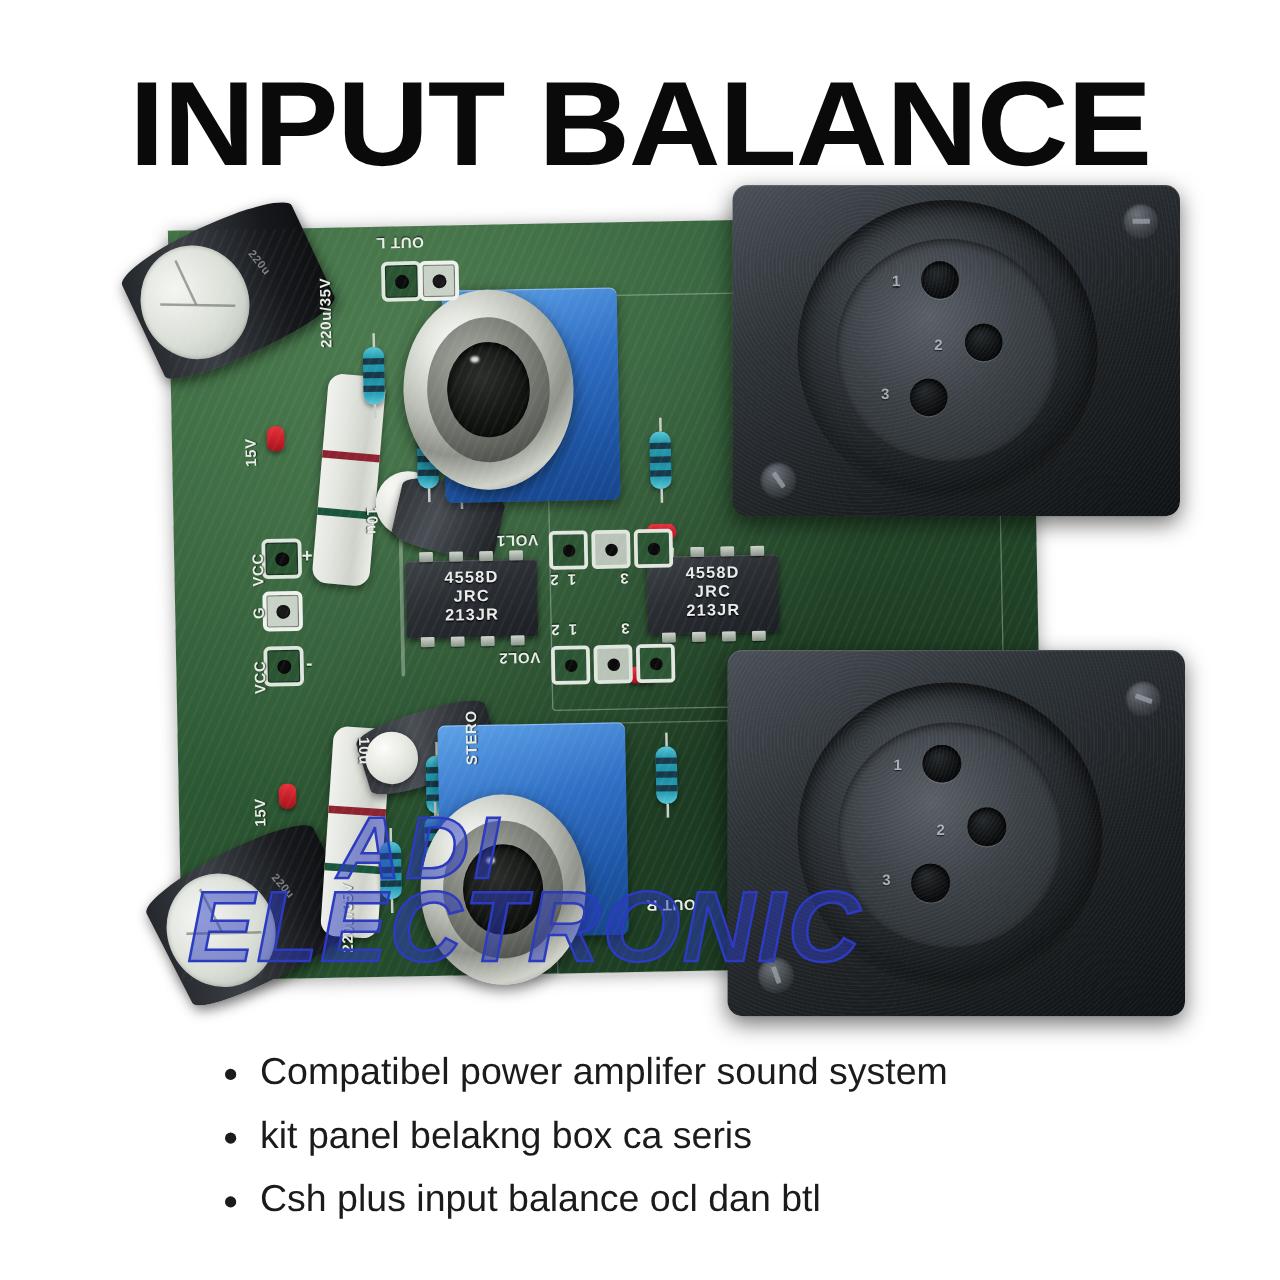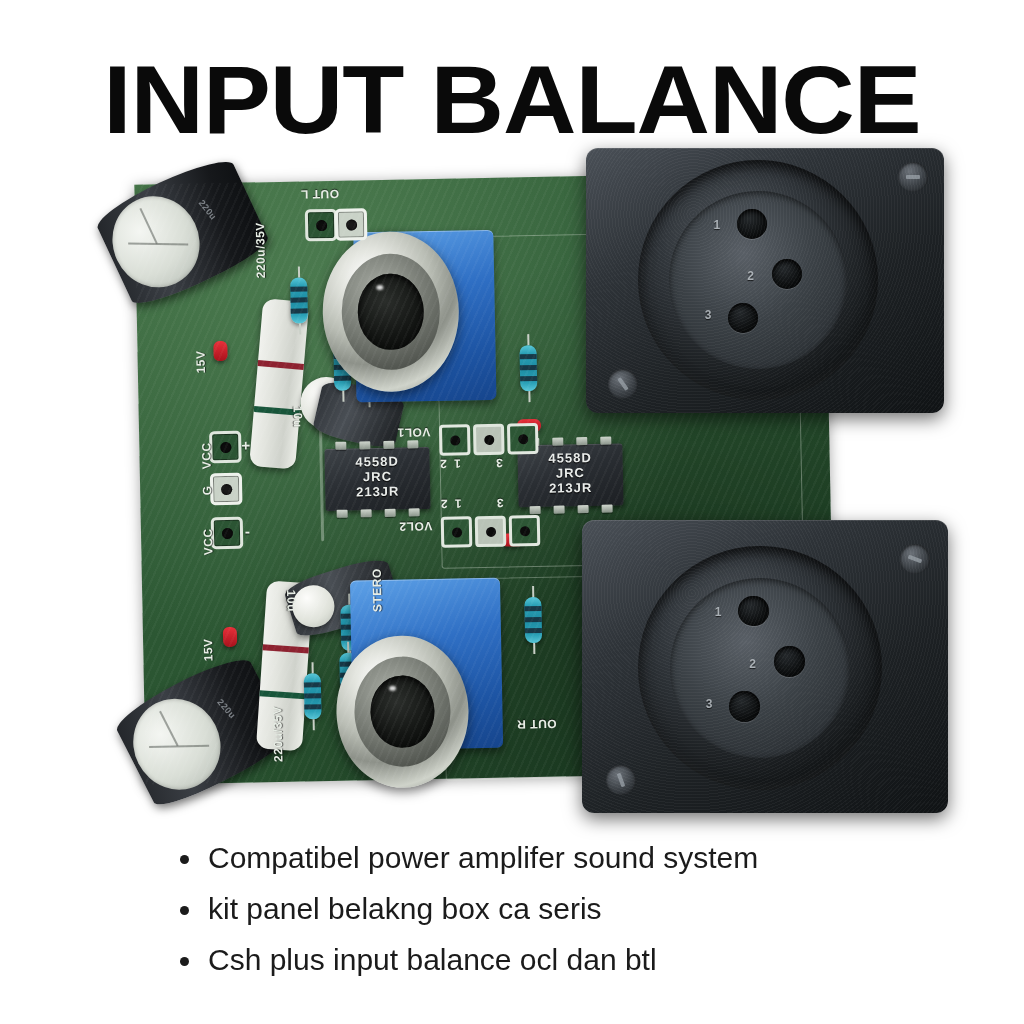--- a/index.html
+++ b/index.html
@@ -437,20 +437,24 @@
           <div class="pin" style="left:33%;top:63%;"></div>
           <div class="num" style="left:25%;top:15%;">1</div>
           <div class="num" style="left:44%;top:44%;">2</div>
           <div class="num" style="left:20%;top:66%;">3</div>
         </div>
       </div>
     </div>
 
   </div>
 
+  <div id="watermark">
+    <span class="w1">ADI</span>
+    <span class="w2">ELECTRONIC</span>
+  </div>
 
   <ul id="bullets">
     <li>Compatibel power amplifer sound system</li>
     <li>kit panel belakng box ca seris</li>
     <li>Csh plus input balance ocl dan btl</li>
   </ul>
 
 </div>
 
 </body></html>

